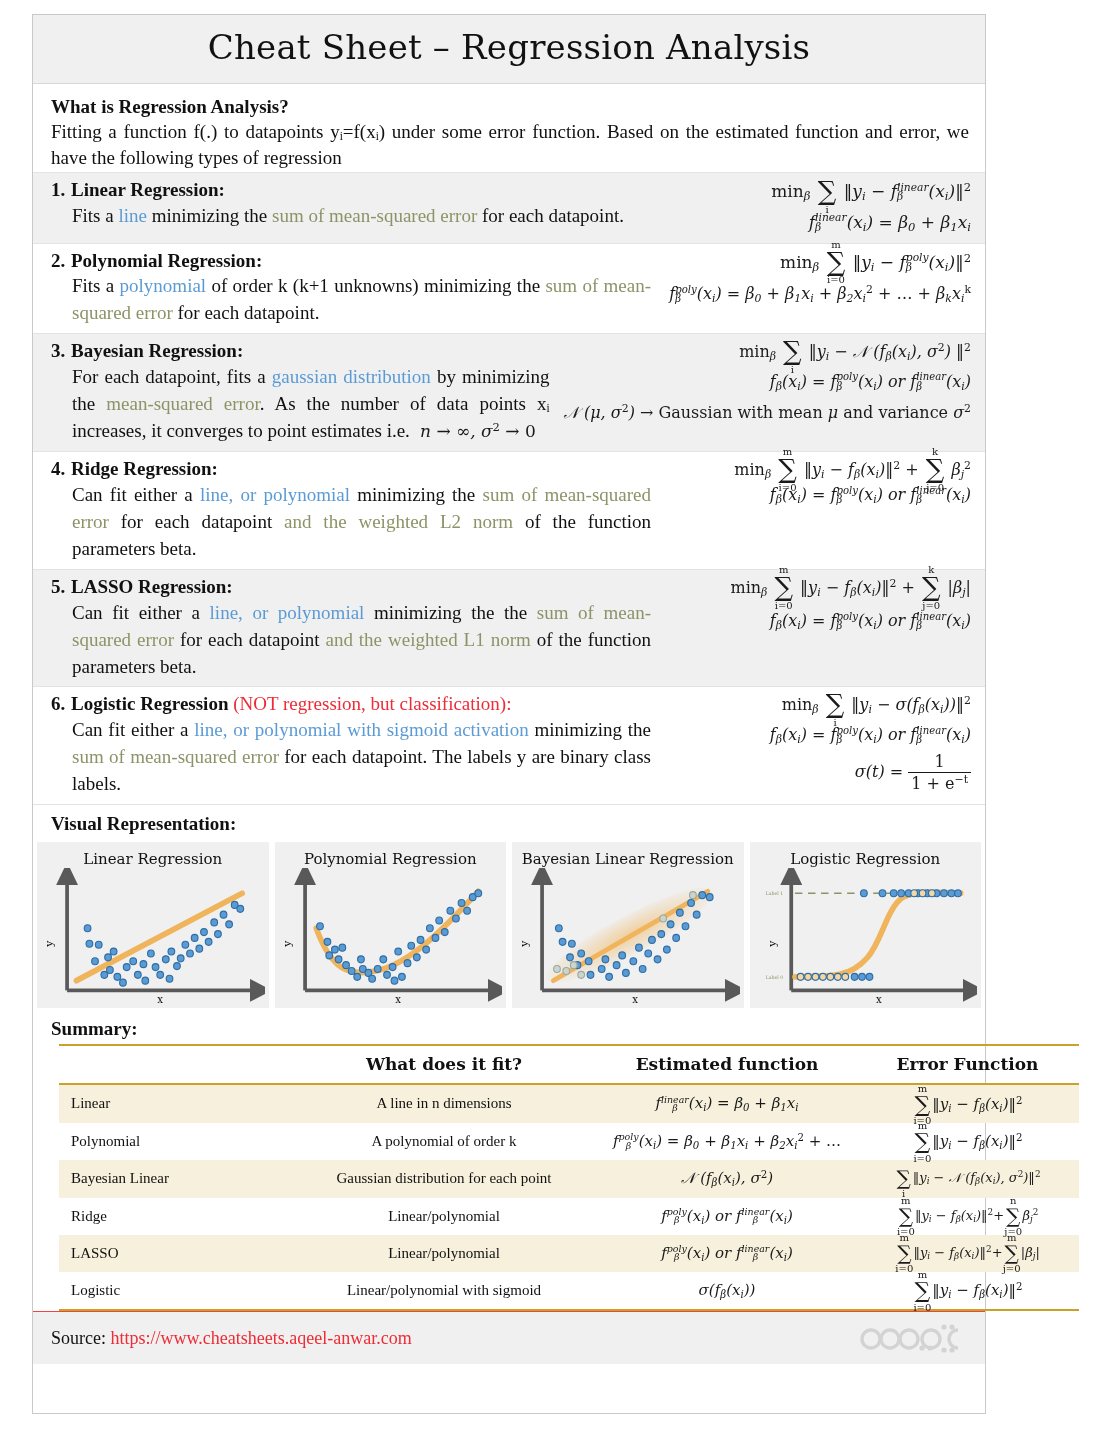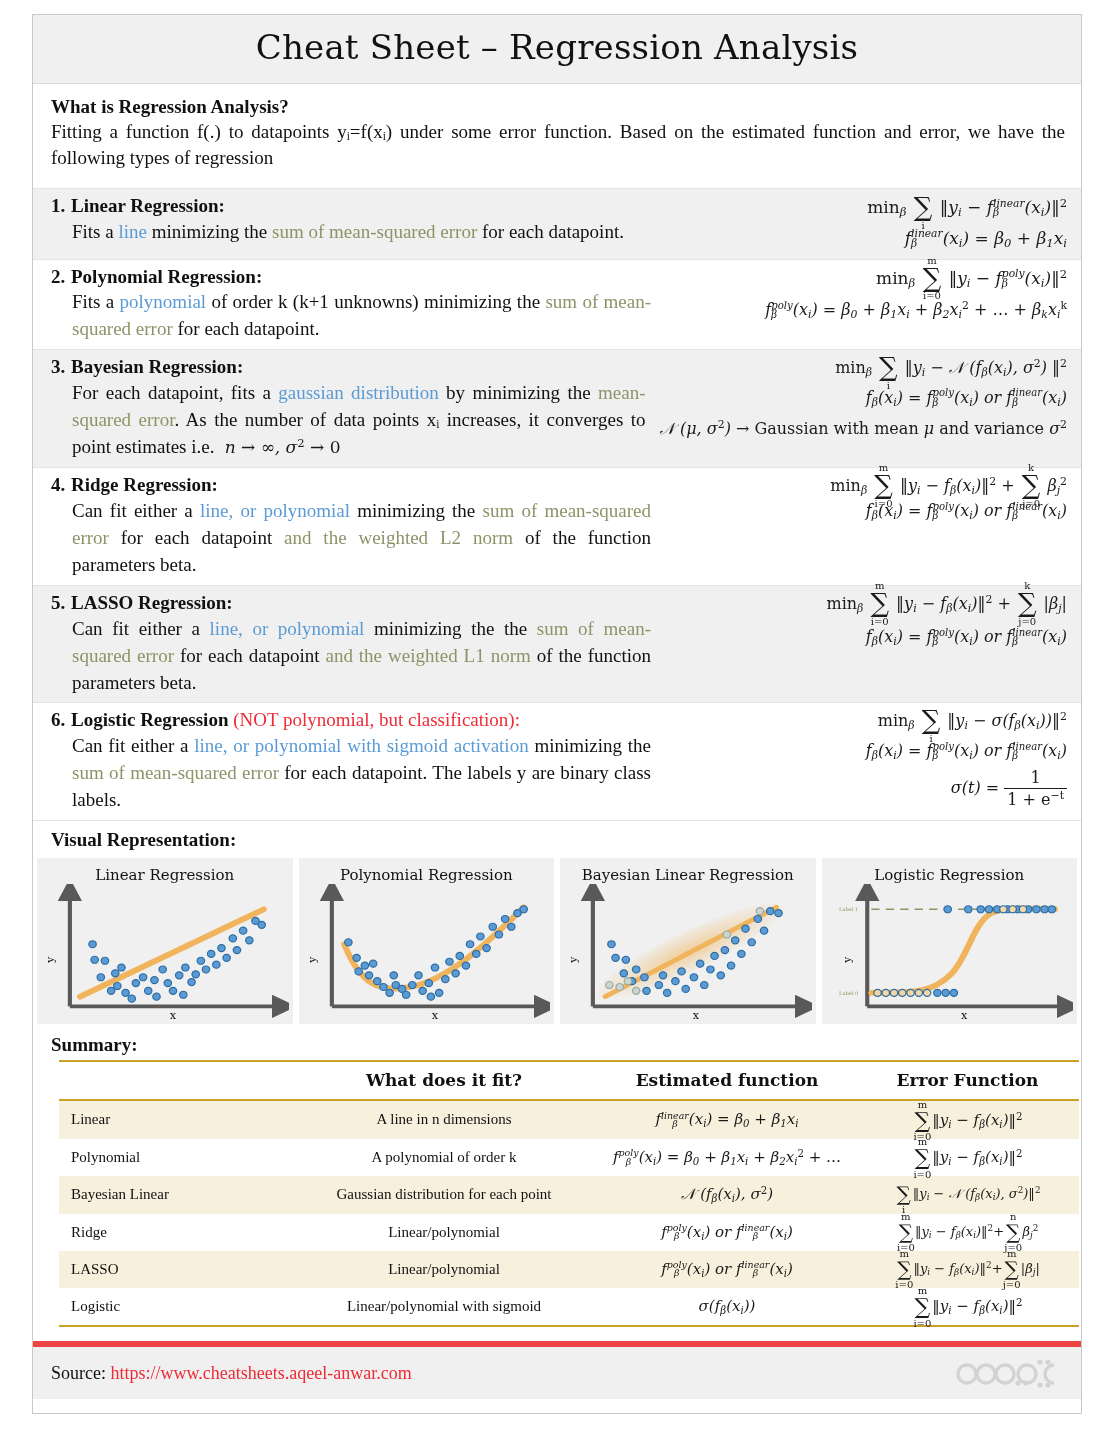--- a/index.html
+++ b/index.html
@@ -3,36 +3,36 @@
 <meta charset="utf-8">
 <style>
   html,body{margin:0;padding:0;background:#ffffff;}
   body{width:1104px;height:1429px;font-family:"Liberation Serif","DejaVu Serif",serif;}
 
   .page{
     position:relative;width:1104px;height:1429px;box-sizing:border-box;
     padding:14px 30px 14px 32px;background:#ffffff;
   }
   .frame{
-    box-sizing:border-box;width:1050px;min-height:1400px;
+    box-sizing:border-box;width:954px;min-height:1400px;
     border:1px solid #c9c9c9;background:#ffffff;
   }
 
   
   .header{
     background:#f0f0f0;border-bottom:1px solid #d8d8d8;
     text-align:center;padding:12px 0 16px 0;
   }
   .header h1{
     margin:0;font-size:34px;font-weight:normal;letter-spacing:.2px;
     font-family:"DejaVu Serif","Liberation Serif",serif;color:#111;
   }
 
   
-  .intro{padding:10px 16px 18px 18px;}
+  .intro{padding:10px 16px 2px 18px;}
   .intro .q{font-size:19px;font-weight:bold;color:#111;line-height:1.32;}
   .intro .p{font-size:19px;color:#111;line-height:1.35;text-align:justify;}
 
   
   .sec{display:flex;align-items:flex-start;border-top:1px solid #e3e3e3;}
   .sec.alt{background:#f0f0f0;}
   .sec .left{width:628px;box-sizing:border-box;padding:4px 10px 6px 18px;}
   .sec .right{flex:1;box-sizing:border-box;padding:6px 14px 6px 4px;
     display:flex;flex-direction:column;justify-content:center;align-items:flex-end;}
 
@@ -83,21 +83,21 @@
   table.sum-t tr.band{background:#f7f0dd;}
   .rule-top{border-top:2px solid #c9a227;}
   .rule-mid{border-top:2px solid #c9a227;}
   .rule-bot{border-bottom:2px solid #c9a227;}
   .c-name{width:215px;text-align:left;padding-left:12px !important;}
   .c-fit{width:300px;text-align:center;}
   .c-est{width:250px;text-align:center;margin-top:40px;}
   .c-err{width:215px;text-align:center;}
 
   
-  .footer{margin-top:14px;background:#f0f0f0;border-top:6px solid #ef4444;
+  .footer{background:#f0f0f0;border-top:1px solid #ef4444;
     display:flex;align-items:center;justify-content:space-between;
     padding:9px 14px 9px 18px;}
   .footer .src{font-size:18px;color:#111;}
   .footer .src a{color:#ee2b36;text-decoration:none;}
   .logo{opacity:.85;}
 </style>
 </head>
 <body>
 
 <div class="page">
@@ -208,21 +208,21 @@
       <div class="math m16" style="margin-top:8px;">
         f<sub class="s">β</sub>(x<sub class="s">i</sub>) <span class="up">=</span> f<span class="fsup"><span class="a">poly</span><span class="b">β</span></span>(x<sub class="s">i</sub>) <i>or</i> f<span class="fsup"><span class="a">linear</span><span class="b">β</span></span>(x<sub class="s">i</sub>)
       </div>
     </div>
   </div>
 
   <div class="sec">
     <div class="left">
       <div class="title">
         <span class="num">6.</span><span>Logistic Regression</span>
-        <span class="red" style="font-weight:normal;">(NOT polynomial, but classification):</span>
+        <span class="red" style="font-weight:normal;">(NOT regression, but classification):</span>
       </div>
       <div class="body">
         <span>Can fit either a </span><span class="blue">line, or polynomial with sigmoid activation</span><span> minimizing the </span><span class="olive">sum of mean-squared error</span><span> for each datapoint. The labels y are binary class labels.</span>
       </div>
     </div>
     <div class="right">
       <div class="math m16">
         <span class="up">min</span><sub class="s">β</sub>&nbsp;<span class="sum">∑<span class="lim b">i</span></span>&nbsp;‖y<sub class="s">i</sub> − σ(f<sub class="s">β</sub>(x<sub class="s">i</sub>))‖<sup class="s">2</sup>
       </div>
       <div class="math m16" style="margin-top:4px;">

